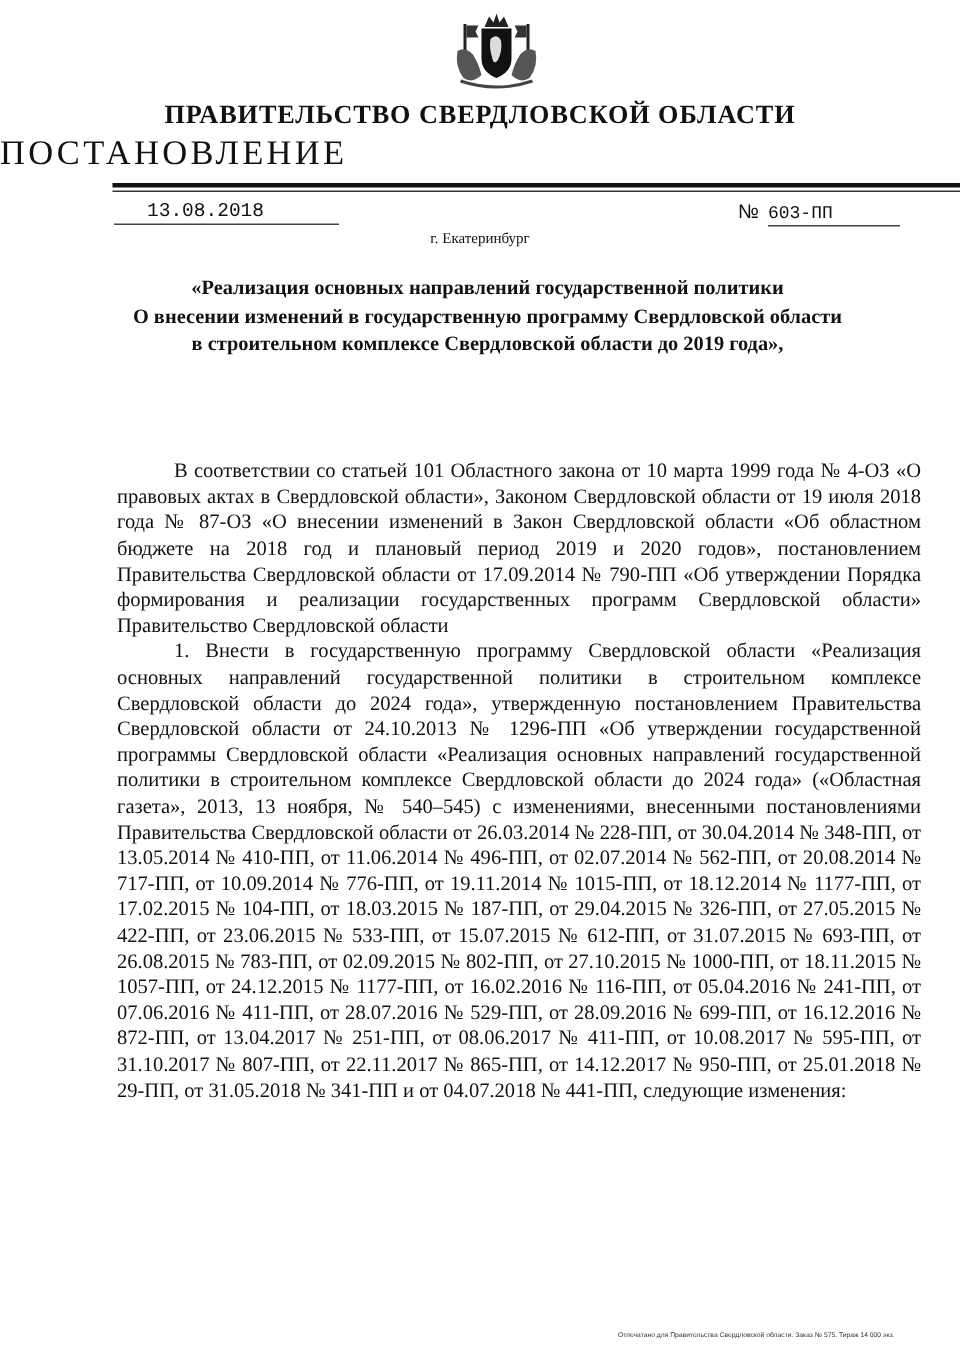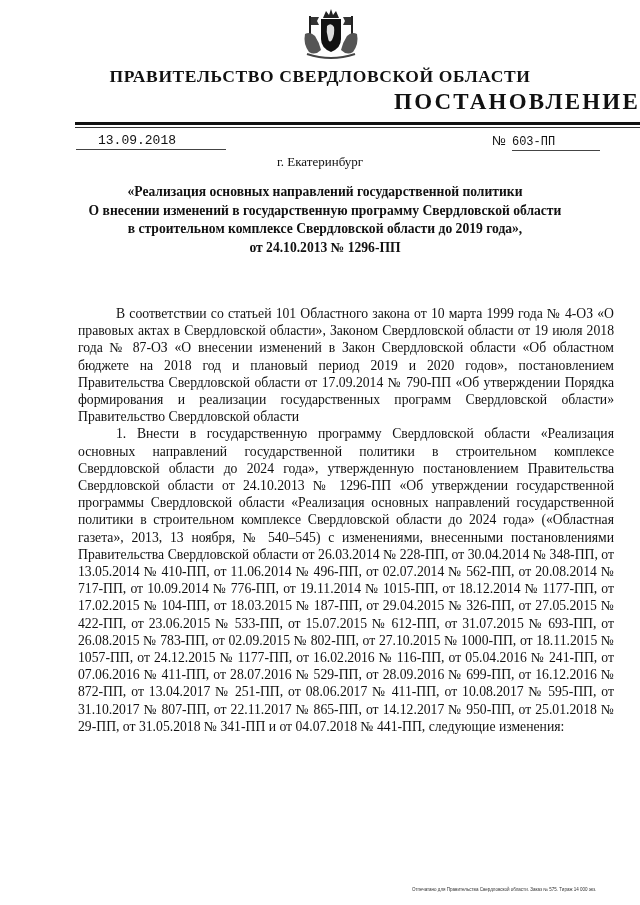--- a/index.html
+++ b/index.html
@@ -6,37 +6,37 @@
     body {
       width: 640px; height: 905px; position: relative; overflow: hidden;
       font-family: "Liberation Serif", "DejaVu Serif", serif; color: #111;
     }
     .emblem { position: absolute; left: 299px; top: 4px; width: 64px; height: 58px; }
     .gov-title {
       position: absolute; left: 0; width: 640px; top: 66px; text-align: center;
       font-weight: bold; font-size: 17.5px; letter-spacing: 0.6px;
     }
     .doc-type {
-      position: absolute; left: 0; width: 640px; top: 89px; text-align: right;
-      font-weight: bold; font-size: 23px; letter-spacing: 2.2px;
+      position: absolute; left: 0; width: 640px; top: 89px; text-align: left;
+      font-weight: normal; font-size: 23px; letter-spacing: 2.2px;
     }
     .rule-thick { position: absolute; left: 75px; width: 565px; top: 122px; height: 3px; background: #111; }
     .rule-thin { position: absolute; left: 75px; width: 565px; top: 127px; height: 1px; background: #333; }
     .date {
       position: absolute; left: 76px; top: 133px; width: 150px;
       font-family: "Liberation Mono", "DejaVu Sans Mono", monospace; font-size: 13px;
       border-bottom: 1px solid #444; padding-left: 22px; box-sizing: border-box; line-height: 16px;
     }
     .num-wrap { position: absolute; left: 492px; top: 133px; font-size: 13px; line-height: 16px; }
     .num-sign { display: inline-block; margin-right: 6px; font-family: "Liberation Sans", sans-serif; }
     .num-val {
       display: inline-block; width: 88px; border-bottom: 1px solid #444;
       font-family: "Liberation Mono", "DejaVu Sans Mono", monospace; font-size: 12px;
     }
-    .city { position: absolute; left: 0; width: 640px; top: 154px; text-align: center; font-size: 13px; }
+    .city { position: absolute; left: 0; width: 640px; top: 154px; text-align: center; font-size: 10px; }
     .subject {
       position: absolute; left: 20px; width: 610px; top: 183px; text-align: center;
       font-weight: bold; font-size: 13.6px; line-height: 18.5px;
     }
     .body {
       position: absolute; left: 78px; width: 536px; top: 305px;
       font-size: 13.7px; line-height: 17.2px; text-align: justify; font-family: Liberation Serif, serif;
     }
     .body p { margin: 0; }
     .indent { text-indent: 38px; }
@@ -67,31 +67,30 @@
     <path d="M8 50 Q32 58 56 50" stroke="#444" stroke-width="2" fill="none"></path>
   </svg>
 </div>
 
 <div class="gov-title">ПРАВИТЕЛЬСТВО СВЕРДЛОВСКОЙ ОБЛАСТИ</div>
 <div class="doc-type">ПОСТАНОВЛЕНИЕ</div>
 
 <div class="rule-thick"></div>
 <div class="rule-thin"></div>
 
-<div class="date">13.09.2018</div>
+<div class="date">13.08.2018</div>
 <div class="num-wrap">
   <span class="num-sign">№</span><span class="num-val">603-ПП</span>
 </div>
 <div class="city">г. Екатеринбург</div>
 
 <div class="subject">
   <div>«Реализация основных направлений государственной политики</div>
   <div>О внесении изменений в государственную программу Свердловской области</div>
   <div>в строительном комплексе Свердловской области до 2019 года»,</div>
-  <div>от 24.10.2013 № 1296-ПП</div>
 </div>
 
 <div class="body">
   <p class="indent">В соответствии со статьей 101 Областного закона от 10 марта 1999 года № 4-ОЗ «О правовых актах в Свердловской области», Законом Свердловской области от 19 июля 2018 года № 87-ОЗ «О внесении изменений в Закон Свердловской области «Об областном бюджете на 2018 год и плановый период 2019 и 2020 годов», постановлением Правительства Свердловской области от 17.09.2014 № 790-ПП «Об утверждении Порядка формирования и реализации государственных программ Свердловской области» Правительство Свердловской области</p>
   <p class="indent">1. Внести в государственную программу Свердловской области «Реализация основных направлений государственной политики в строительном комплексе Свердловской области до 2024 года», утвержденную постановлением Правительства Свердловской области от 24.10.2013 № 1296-ПП «Об утверждении государственной программы Свердловской области «Реализация основных направлений государственной политики в строительном комплексе Свердловской области до 2024 года» («Областная газета», 2013, 13 ноября, № 540–545) с изменениями, внесенными постановлениями Правительства Свердловской области от 26.03.2014 № 228-ПП, от 30.04.2014 № 348-ПП, от 13.05.2014 № 410-ПП, от 11.06.2014 № 496-ПП, от 02.07.2014 № 562-ПП, от 20.08.2014 № 717-ПП, от 10.09.2014 № 776-ПП, от 19.11.2014 № 1015-ПП, от 18.12.2014 № 1177-ПП, от 17.02.2015 № 104-ПП, от 18.03.2015 № 187-ПП, от 29.04.2015 № 326-ПП, от 27.05.2015 № 422-ПП, от 23.06.2015 № 533-ПП, от 15.07.2015 № 612-ПП, от 31.07.2015 № 693-ПП, от 26.08.2015 № 783-ПП, от 02.09.2015 № 802-ПП, от 27.10.2015 № 1000-ПП, от 18.11.2015 № 1057-ПП, от 24.12.2015 № 1177-ПП, от 16.02.2016 № 116-ПП, от 05.04.2016 № 241-ПП, от 07.06.2016 № 411-ПП, от 28.07.2016 № 529-ПП, от 28.09.2016 № 699-ПП, от 16.12.2016 № 872-ПП, от 13.04.2017 № 251-ПП, от 08.06.2017 № 411-ПП, от 10.08.2017 № 595-ПП, от 31.10.2017 № 807-ПП, от 22.11.2017 № 865-ПП, от 14.12.2017 № 950-ПП, от 25.01.2018 № 29-ПП, от 31.05.2018 № 341-ПП и от 04.07.2018 № 441-ПП, следующие изменения:</p>
 </div>
 
 <div class="footer">Отпечатано для Правительства Свердловской области. Заказ № 575. Тираж 14 000 экз.</div>
 
 </body></html>

